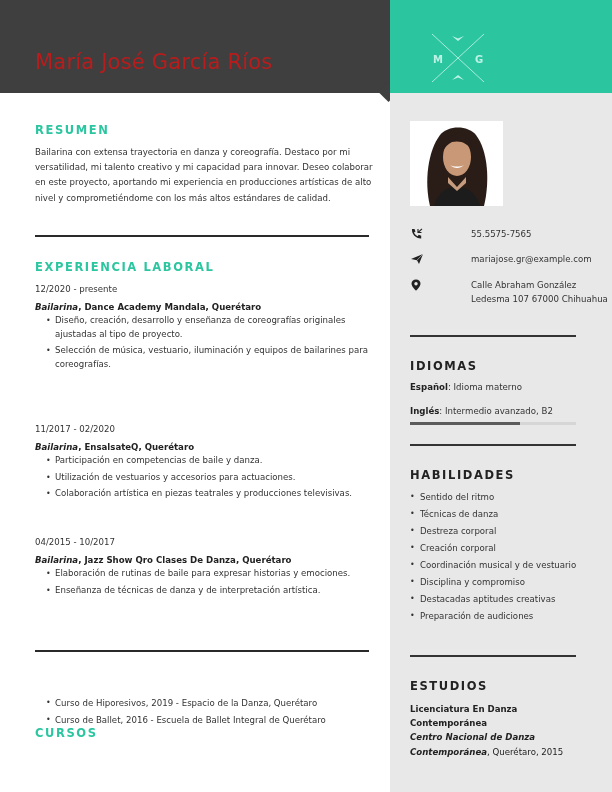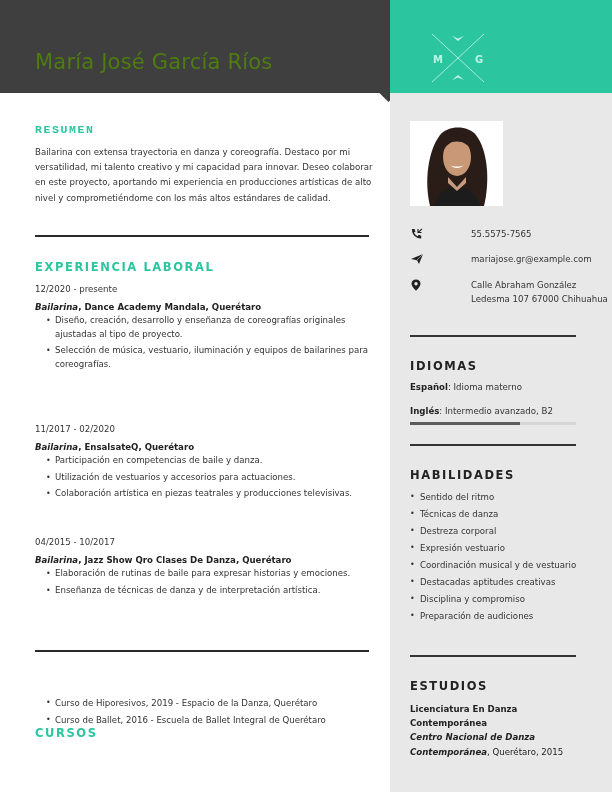--- a/index.html
+++ b/index.html
@@ -7,21 +7,21 @@
     body { position: relative; font-family: "DejaVu Sans", sans-serif; color: #2e2e2e; }
 
     
     .header-dark {
       position: absolute; left: 0; top: 0; width: 390px; height: 93px;
       background: #3f3f3f;
     }
     .header-name {
       position: absolute; left: 35px; top: 50px;
       font-family: "DejaVu Sans", sans-serif; font-size: 21px; font-weight: normal;
-      color: #4d7c0f; letter-spacing: 0.2px; white-space: nowrap;
+      color: #b91c1c; letter-spacing: 0.2px; white-space: nowrap;
     }
     .header-notch {
       position: absolute; left: 381px; top: 84px; width: 15px; height: 15px;
       background: #3f3f3f; transform: rotate(45deg);
     }
     .header-teal {
       position: absolute; left: 390px; top: 0; width: 222px; height: 93px;
       background: #2bc6a0;
     }
     .monogram { position: absolute; left: 430px; top: 32px; width: 56px; height: 52px; }
@@ -165,38 +165,38 @@
   <div class="lang-bar-fill" id="lang-fill" style="width: 66%;"></div>
 </div>
 
 <div class="side-rule" style="top:444px;"></div>
 
 <div class="side-heading" style="top:468px;">HABILIDADES</div>
 <ul class="skills-list">
   <li>Sentido del ritmo</li>
   <li>Técnicas de danza</li>
   <li>Destreza corporal</li>
-  <li>Expresión vestuario</li>
+  <li>Creación corporal</li>
   <li>Coordinación musical y de vestuario</li>
+  <li>Disciplina y compromiso</li>
   <li>Destacadas aptitudes creativas</li>
-  <li>Disciplina y compromiso</li>
   <li>Preparación de audiciones</li>
 </ul>
 
 <div class="side-rule" style="top:655px;"></div>
 
 <div class="side-heading" style="top:679px;">ESTUDIOS</div>
 <div class="edu">
   <div class="deg">Licenciatura En Danza Contemporánea</div>
   <div>
     <span class="inst">Centro Nacional de Danza Contemporánea</span><span>, Querétaro, 2015</span>
   </div>
 </div>
 
-<div class="main-heading" style="top:123px;font-family:Liberation Mono, monospace;">RESUMEN</div>
+<div class="main-heading" style="top:123px;">RESUMEN</div>
 <div class="summary">Bailarina con extensa trayectoria en danza y coreografía. Destaco por mi versatilidad, mi talento creativo y mi capacidad para innovar. Deseo colaborar en este proyecto, aportando mi experiencia en producciones artísticas de alto nivel y comprometiéndome con los más altos estándares de calidad.</div>
 
 <div class="main-rule" style="top:235px;"></div>
 
 <div class="main-heading" style="top:260px;">EXPERIENCIA LABORAL</div>
 
 <div class="job" style="top:283px;">
   <div class="job-date">12/2020 - presente</div>
   <div class="job-title"><i>Bailarina</i><span>, Dance Academy Mandala, Querétaro</span></div>
   <ul class="job-bullets">

